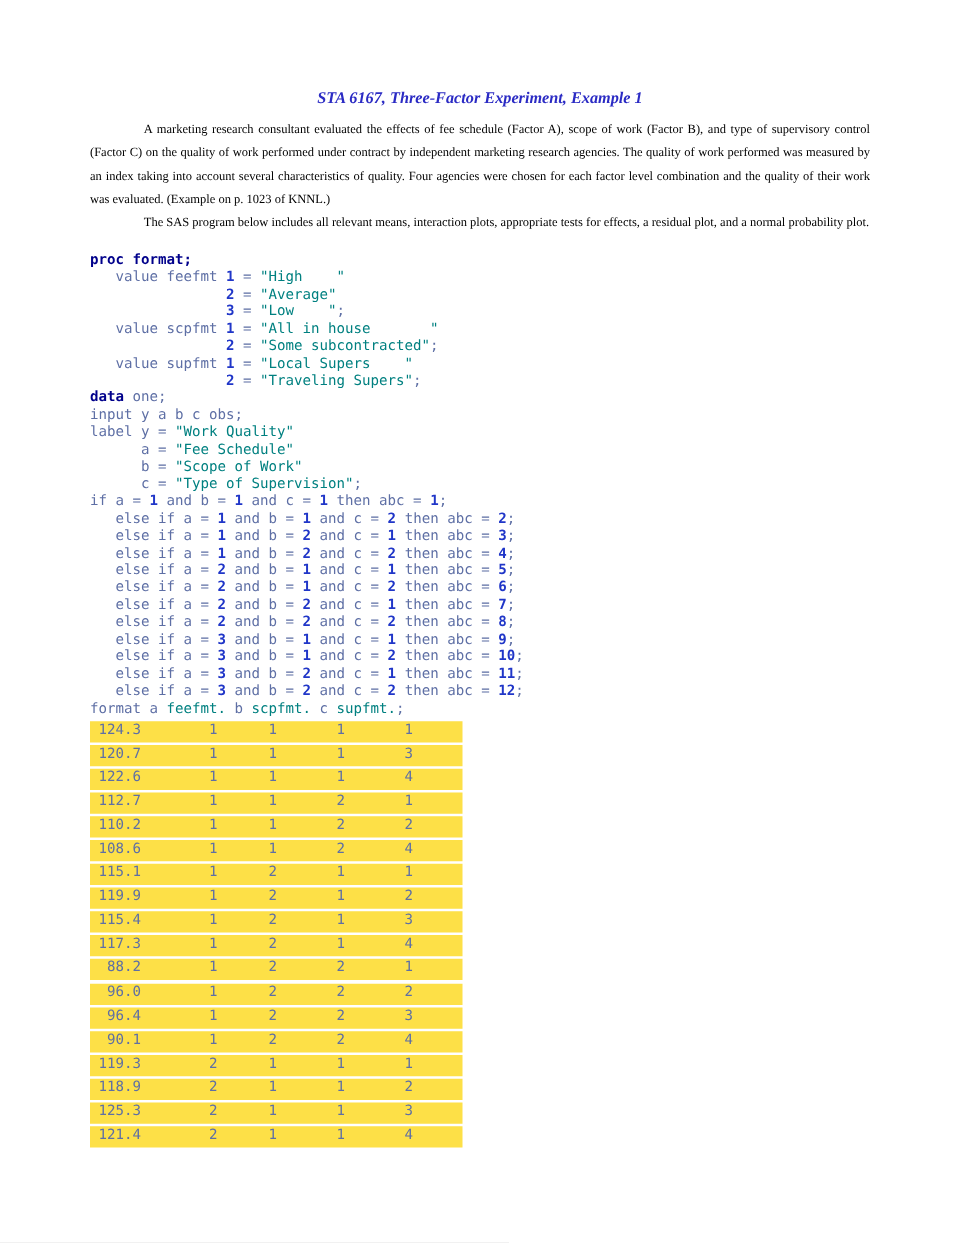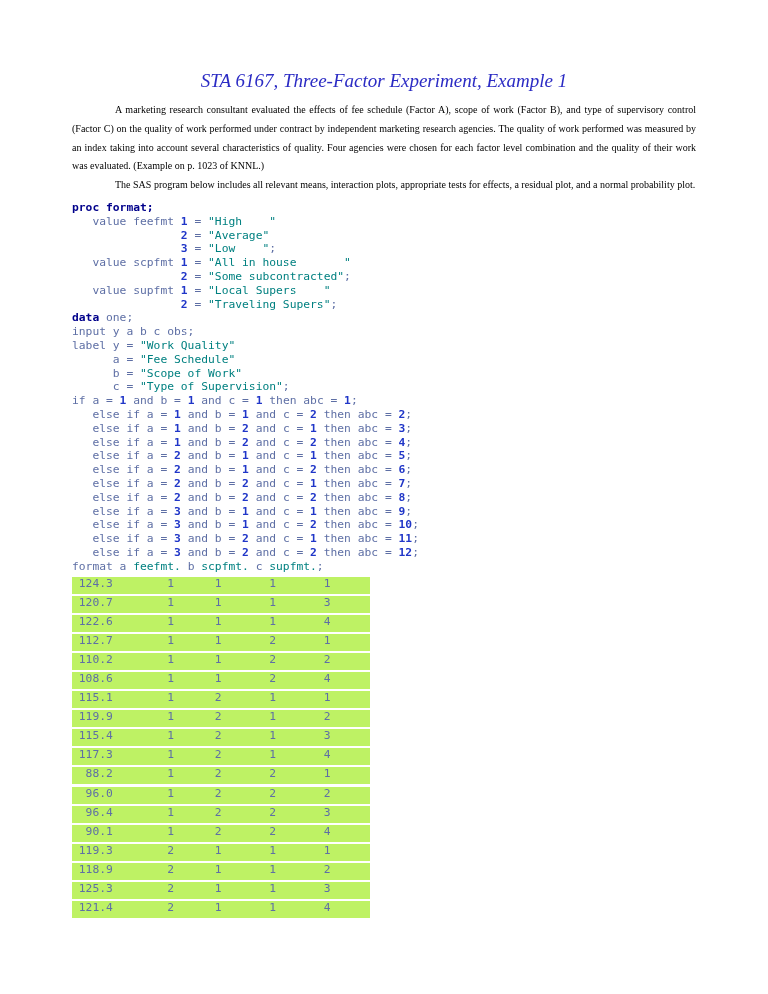--- a/index.html
+++ b/index.html
@@ -2,45 +2,45 @@
 <html><head>
 <meta charset="utf-8">
 <style>
   html,body { margin:0; padding:0; background:#e8e8e8; }
   .page {
     width:768px; height:994px; margin:0 auto; background:#ffffff;
     box-sizing:border-box; padding:70px 72px 0 72px; overflow:hidden;
     font-family:"Liberation Serif", serif;
   }
   .title {
-    text-align:center; font-weight:normal; font-style:italic;
-    color:#2b2bc4; font-size:19px; margin:0 0 9px 0;
+    text-align:center; font-weight:bold; font-style:italic;
+    color:#2b2bc4; font-size:13px; margin:0 0 9px 0;
   }
   .para {
     font-size:10px; line-height:18.8px; text-align:justify;
     text-indent:43px; color:#000; margin:0;
   }
   .code {
-    margin-top:6px;
+    margin-top:12px;
     font-family:"DejaVu Sans Mono", monospace;
     font-size:11.3px; line-height:13.8px;
   }
   .code-line { white-space:pre; }
   .kw  { color:#00008b; font-weight:bold; }
   .pl  { color:#5e6fa5; }
   .num { color:#2036c8; font-weight:bold; }
   .str { color:#008080; }
   .data-table {
     margin-top:3px;
     font-family:"DejaVu Sans Mono", monospace;
     font-size:11.3px;
   }
   .data-row {
     white-space:pre; width:298px; height:17px; line-height:13.1px;
-    background:#bef264; color:#5e6fa5; margin-bottom:2.1px;
+    background:#fde047; color:#5e6fa5; margin-bottom:2.1px;
   }
 </style>
 </head>
 <body>
 
 <div class="page">
   <h1 class="title">STA 6167, Three-Factor Experiment, Example 1</h1>
   <p class="para">A marketing research consultant evaluated the effects of fee schedule (Factor A), scope of work (Factor B), and type of supervisory control (Factor C) on the quality of work performed under contract by independent marketing research agencies.  The quality of work performed was measured by an index taking into account several characteristics of quality.  Four agencies were chosen for each factor level combination and the quality of their work was evaluated.  (Example on p. 1023 of KNNL.)</p>
   <p class="para">The SAS program below includes all relevant means, interaction plots, appropriate tests for effects, a residual plot, and a normal probability plot.</p>
   <div class="code">

